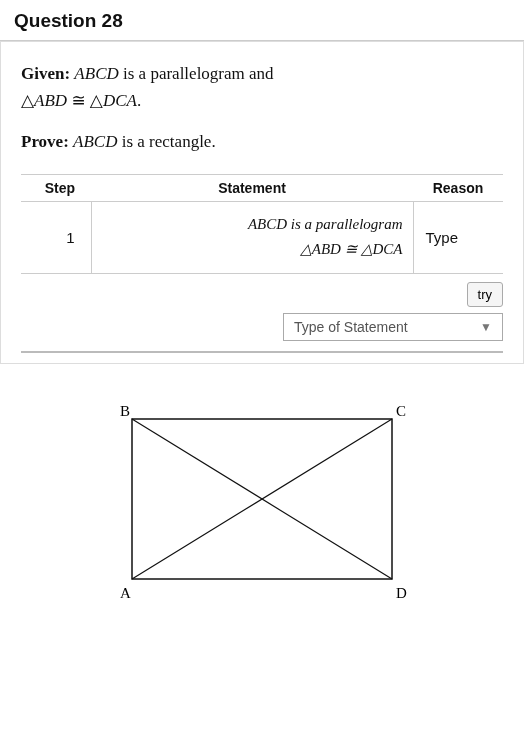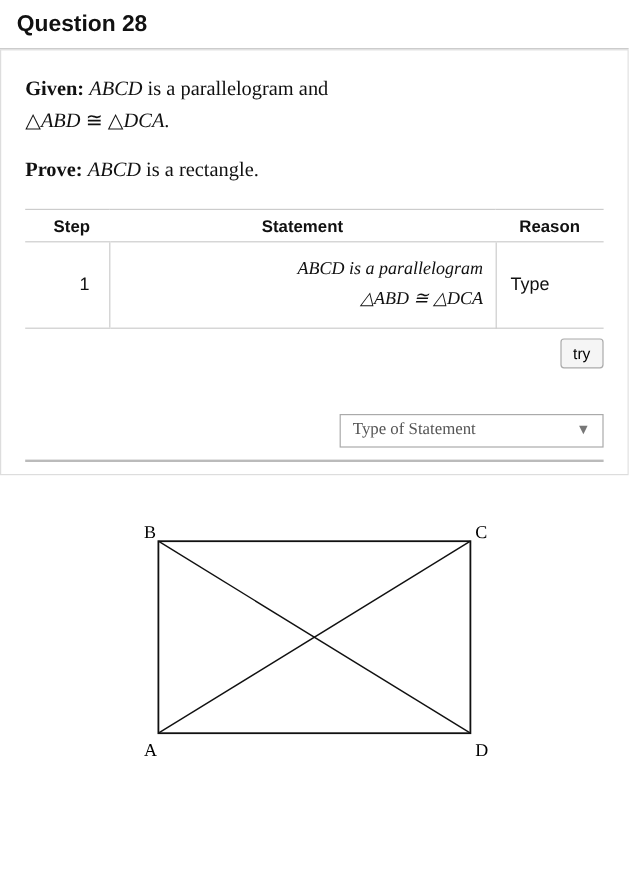--- a/index.html
+++ b/index.html
@@ -111,27 +111,26 @@
       border-radius: 3px;
     }
 
     .statement-dropdown {
       display: inline-flex;
       align-items: center;
       border: 1px solid #aaa;
       background: #fff;
       padding: 5px 10px;
       font-size: 14px;
-      font-family: Liberation Serif, serif;
+      font-family: Liberation Sans, sans-serif;
       color: #555;
       width: 220px;
       cursor: pointer;
       position: relative;
       justify-content: space-between;
-      margin-top: 32px;
     }
 
     .statement-dropdown .arrow {
       font-size: 12px;
       color: #777;
       margin-left: 8px;
     }
 
     .try-area {
       display: flex;

